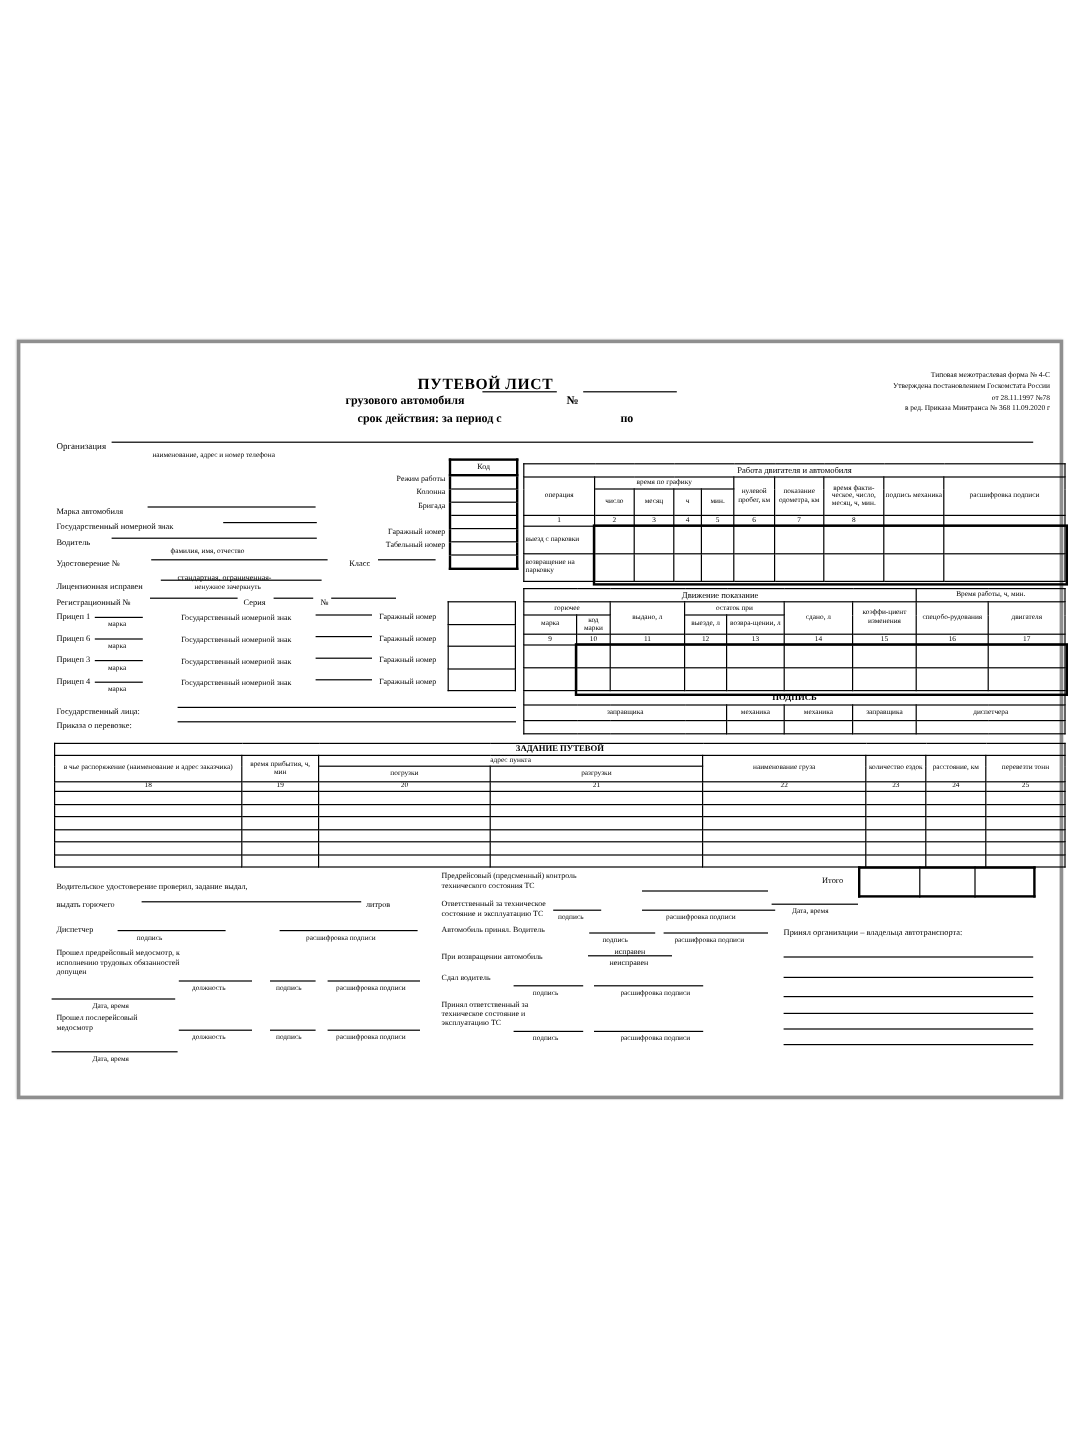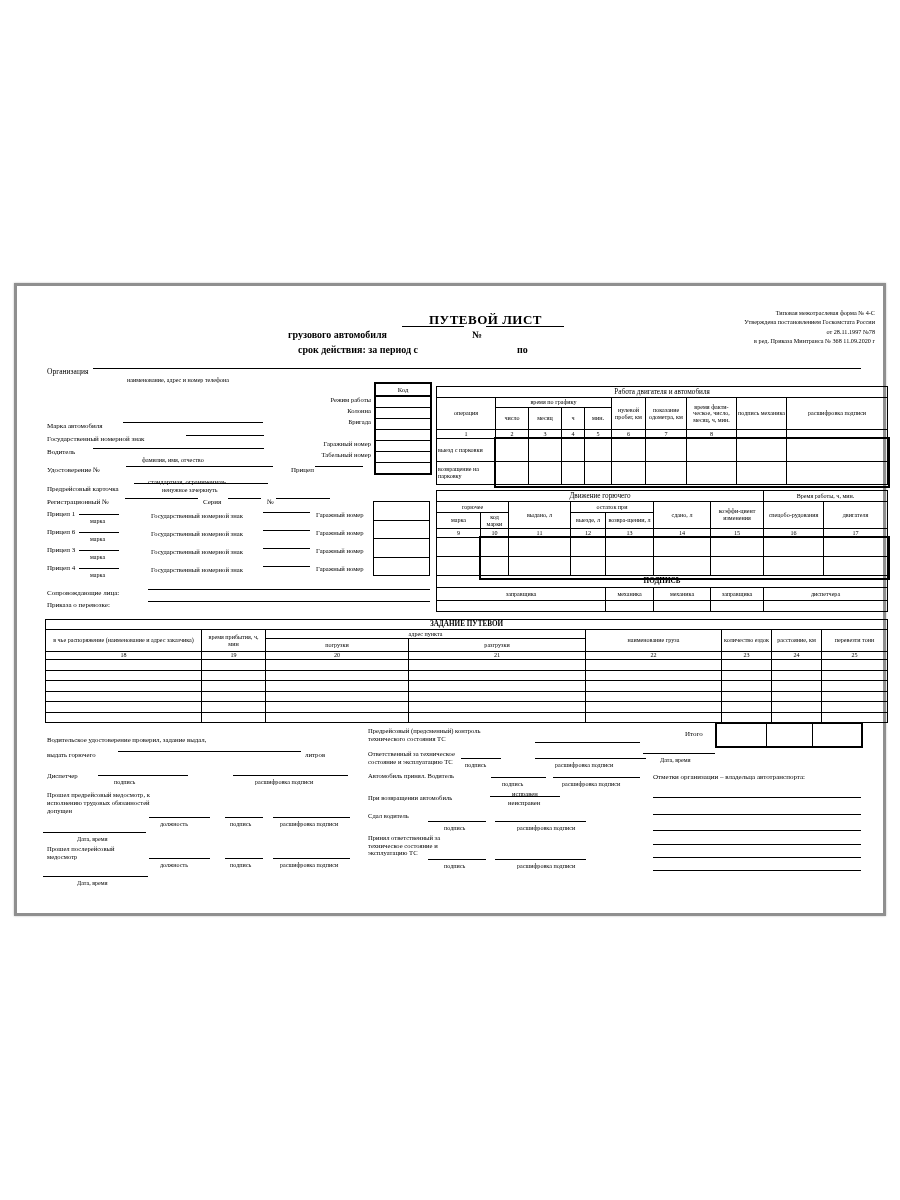--- a/index.html
+++ b/index.html
@@ -32,21 +32,21 @@
 
 <div class="sheet">
 
   <div class="approval" style="top:22px;right:8px;width:250px;">
     <div>Типовая межотраслевая форма № 4-С</div>
     <div>Утверждена постановлением Госкомстата России</div>
     <div>от 28.11.1997 №78</div>
     <div>в ред. Приказа Минтранса № 368 11.09.2020 г</div>
   </div>
 
-  <div class="title" style="left:250px;top:26px;width:275px;text-align:right;">ПУТЕВОЙ ЛИСТ</div>
+  <div class="title" style="left:250px;top:26px;width:275px;text-align:center;">ПУТЕВОЙ ЛИСТ</div>
   <div class="lbl" style="left:271px;top:45px;font-size:10px;font-weight:bold;">грузового автомобиля</div>
   <div class="fline" style="left:385px;top:40px;width:62px;"></div>
   <div class="lbl" style="left:455px;top:45px;font-size:10px;font-weight:bold;">№</div>
   <div class="fline" style="left:469px;top:40px;width:78px;"></div>
   <div class="lbl" style="left:281px;top:60px;font-size:10px;font-weight:bold;">срок действия: за период с</div>
   <div class="lbl" style="left:500px;top:60px;font-size:10px;font-weight:bold;">по</div>
 
   <div class="lbl" style="left:30px;top:82px;">Организация</div>
   <div class="fline" style="left:76px;top:82px;width:768px;"></div>
   <div class="cap" style="left:110px;top:91px;">наименование, адрес и номер телефона</div>
@@ -87,25 +87,25 @@
 
   <div class="lbl" style="left:30px;top:136px;font-size:7px;">Марка автомобиля</div>
   <div class="fline" style="left:106px;top:136px;width:140px;"></div>
   <div class="lbl" style="left:30px;top:149px;font-size:7px;">Государственный номерной знак</div>
   <div class="fline" style="left:169px;top:149px;width:78px;"></div>
   <div class="lbl" style="left:30px;top:162px;font-size:7px;">Водитель</div>
   <div class="fline" style="left:76px;top:162px;width:171px;"></div>
   <div class="cap" style="left:125px;top:171px;">фамилия, имя, отчество</div>
   <div class="lbl" style="left:30px;top:180px;font-size:7px;">Удостоверение №</div>
   <div class="fline" style="left:109px;top:180px;width:147px;"></div>
-  <div class="lbl" style="left:274px;top:180px;font-size:7px;">Прицеп</div>
+  <div class="lbl" style="left:274px;top:180px;font-size:7px;">Класс</div>
   <div class="fline" style="left:298px;top:180px;width:48px;"></div>
 
   <div class="cap" style="left:131px;top:193px;font-size:6.6px;">стандартная,  ограниченная-</div>
-  <div class="lbl" style="left:30px;top:199px;font-size:7px;">Предрейсовый карточка</div>
+  <div class="lbl" style="left:30px;top:199px;font-size:7px;">Лицензионная исправен</div>
   <div class="fline" style="left:117px;top:197px;width:134px;"></div>
   <div class="cap" style="left:145px;top:201px;">ненужное зачеркнуть</div>
 
   <div class="lbl" style="left:30px;top:212px;font-size:7px;">Регистрационный №</div>
   <div class="fline" style="left:108px;top:212px;width:73px;"></div>
   <div class="lbl" style="left:186px;top:212px;font-size:7px;">Серия</div>
   <div class="fline" style="left:211px;top:212px;width:33px;"></div>
   <div class="lbl" style="left:250px;top:212px;font-size:7px;">№</div>
   <div class="fline" style="left:259px;top:212px;width:54px;"></div>
 
@@ -147,21 +147,21 @@
         </tr>
     <tr>
           <td></td>
         </tr>
     <tr>
           <td></td>
         </tr>
   </tbody>
     </table>
 
-  <div class="lbl" style="left:30px;top:303px;font-size:7px;">Сопровождающие лица:</div>
+  <div class="lbl" style="left:30px;top:303px;font-size:7px;">Государственный лица:</div>
   <div class="fline" style="left:131px;top:303px;width:282px;"></div>
   <div class="lbl" style="left:30px;top:315px;font-size:7px;">Приказа о перевозке:</div>
   <div class="fline" style="left:131px;top:315px;width:282px;"></div>
 
   <table class="tbl" style="left:419px;top:100px;width:451px;">
     <colgroup>
         <col style="width:59px">
         <col style="width:33px">
         <col style="width:33px">
         <col style="width:23px">
@@ -238,21 +238,21 @@
         <col style="width:62px">
         <col style="width:35px">
         <col style="width:48px">
         <col style="width:57px">
         <col style="width:53px">
         <col style="width:60px">
         <col style="width:64px">
       </colgroup>
     <tbody>
         <tr style="height:11px;">
-      <td colspan="7" class="tt">Движение горючего</td>
+      <td colspan="7" class="tt">Движение показание</td>
       <td colspan="2">Время работы, ч, мин.</td>
     </tr>
     <tr style="height:11px;">
       <td colspan="2">горючее</td>
       <td rowspan="2">выдано, л</td>
       <td colspan="2">остаток при</td>
       <td rowspan="2">сдано, л</td>
       <td rowspan="2">коэффи-циент изменения</td>
       <td rowspan="2">спецобо-рудования</td>
       <td rowspan="2">двигателя</td>
@@ -492,21 +492,21 @@
   <div class="cap" style="left:500px;top:539px;">расшифровка подписи</div>
 
   <div class="lbl wrap" style="left:351px;top:548px;width:80px;font-size:6.6px;line-height:7.6px;white-space:normal;">Принял ответственный за техническое состояние и эксплуатацию ТС</div>
   <div class="fline" style="left:411px;top:573px;width:58px;"></div>
   <div class="cap" style="left:427px;top:577px;">подпись</div>
   <div class="fline" style="left:478px;top:573px;width:91px;"></div>
   <div class="cap" style="left:500px;top:577px;">расшифровка подписи</div>
 
   <div class="fline" style="left:626px;top:467px;width:72px;"></div>
   <div class="cap" style="left:643px;top:471px;">Дата, время</div>
-  <div class="lbl" style="left:636px;top:487px;font-size:7px;">Отметки организации – владельца автотранспорта:</div>
+  <div class="lbl" style="left:636px;top:487px;font-size:7px;">Принял организации – владельца автотранспорта:</div>
   <div class="fline" style="left:636px;top:511px;width:208px;"></div>
   <div class="fline" style="left:636px;top:528px;width:208px;"></div>
   <div class="fline" style="left:636px;top:544px;width:208px;"></div>
   <div class="fline" style="left:636px;top:558px;width:208px;"></div>
   <div class="fline" style="left:636px;top:571px;width:208px;"></div>
   <div class="fline" style="left:636px;top:584px;width:208px;"></div>
 
 </div>
 
 </body></html>

